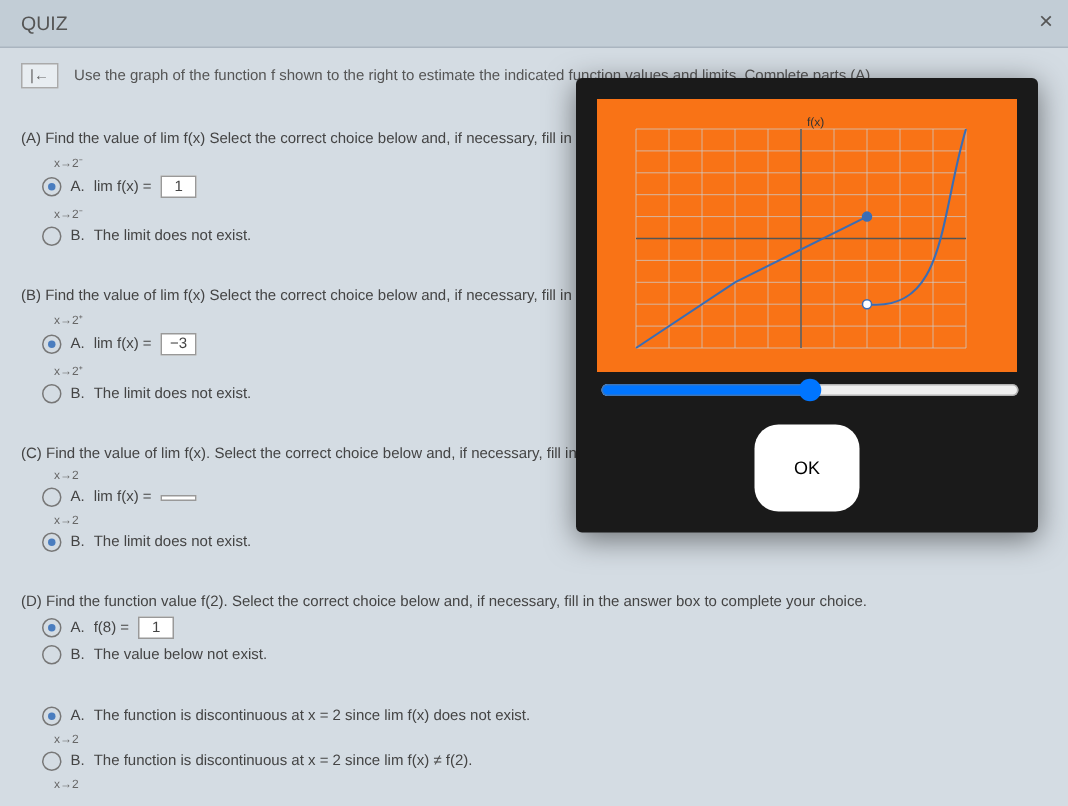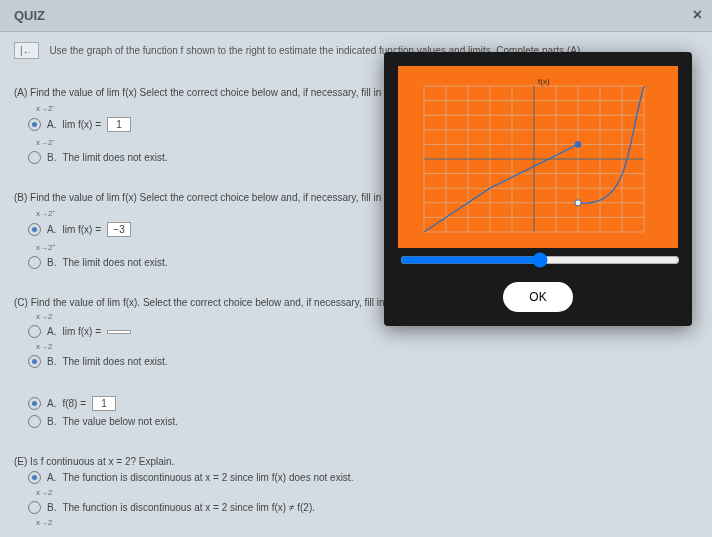--- a/index.html
+++ b/index.html
@@ -1,31 +1,31 @@
 <!DOCTYPE html>
 <html><head>
 <meta charset="utf-8">
 <style>
 body{margin:0;font-family:Arial,Helvetica,sans-serif;background:#d4dce3;font-size:10px;color:#333}
-.banner{background:#c2cdd6;padding:8px 14px;font-weight:bold;font-size:13px;color:#555;border-bottom:1px solid #aab5c0;position:relative}
+.banner{background:#c2cdd6;padding:8px 14px;font-weight:normal;font-size:13px;color:#555;border-bottom:1px solid #aab5c0;position:relative}
 .close-x{position:absolute;right:10px;top:6px;font-size:16px;cursor:pointer;color:#555}
 .page{padding:10px 14px 20px;position:relative}
 .back-ic{display:inline-block;border:1px solid #aaa;padding:2px 5px;margin-right:8px;color:#666;background:#e8edf1}
 .instr{color:#555}
 .sect{margin-top:28px}
 .q{margin:10px 0 4px;color:#444}
 .opt{margin:4px 0 4px 14px;display:flex;align-items:center;gap:6px;color:#444}
 .rad{width:11px;height:11px;border:1px solid #777;border-radius:50%;display:inline-block;position:relative}
 .rad.on:after{content:"";position:absolute;width:5px;height:5px;background:#4a7dbf;border-radius:50%;top:3px;left:3px}
 .inp{display:inline-block;border:1px solid #999;background:#fff;padding:1px 4px;min-width:14px;text-align:center}
 .sub{font-size:8px;color:#666;margin-left:22px}
 .modal{position:absolute;right:20px;top:20px;width:280px;background:#1a1a1a;border-radius:4px;padding:14px;box-shadow:0 4px 20px rgba(0,0,0,.5)}
 .gwrap{background:#f97316;padding:6px}
 .okrow{text-align:center;margin-top:12px}
-.okbtn{background:#fff;color:#000;border:none;border-radius:16px;padding:8px 26px;font-size:12px;cursor:pointer}
+.okbtn{background:#fff;color:#000;border:none;border-radius:16px;padding:22px 26px;font-size:12px;cursor:pointer}
 .sldr{width:100%;margin-top:4px}
 svg{display:block}
 </style>
 </head>
 <body>
 
 <div class="banner">
   <span>QUIZ</span>
   <span class="close-x">×</span>
 </div>
@@ -77,34 +77,34 @@
     </div>
     <div class="sub">x→2</div>
     <div class="opt">
       <span class="rad on"></span>B.
       <span>The limit does not exist.</span>
     </div>
   </div>
 
   
   <div class="sect">
+    <div class="q">(D) Find the function value f(2). Select the correct choice below and, if necessary, fill in the answer box to complete your choice.</div>
     <div class="opt">
       <span class="rad on"></span>A.
       <span>f(8) =</span>
       <span class="inp">1</span>
     </div>
     <div class="opt">
       <span class="rad"></span>B.
       <span>The value below not exist.</span>
     </div>
   </div>
 
   
   <div class="sect">
-    <div class="q">(E) Is f continuous at x = 2? Explain.</div>
     <div class="opt">
       <span class="rad on"></span>A.
       <span>The function is discontinuous at x = 2 since  lim f(x) does not exist.</span>
     </div>
     <div class="sub">x→2</div>
     <div class="opt">
       <span class="rad"></span>B.
       <span>The function is discontinuous at x = 2 since  lim f(x) ≠ f(2).</span>
     </div>
     <div class="sub">x→2</div>

